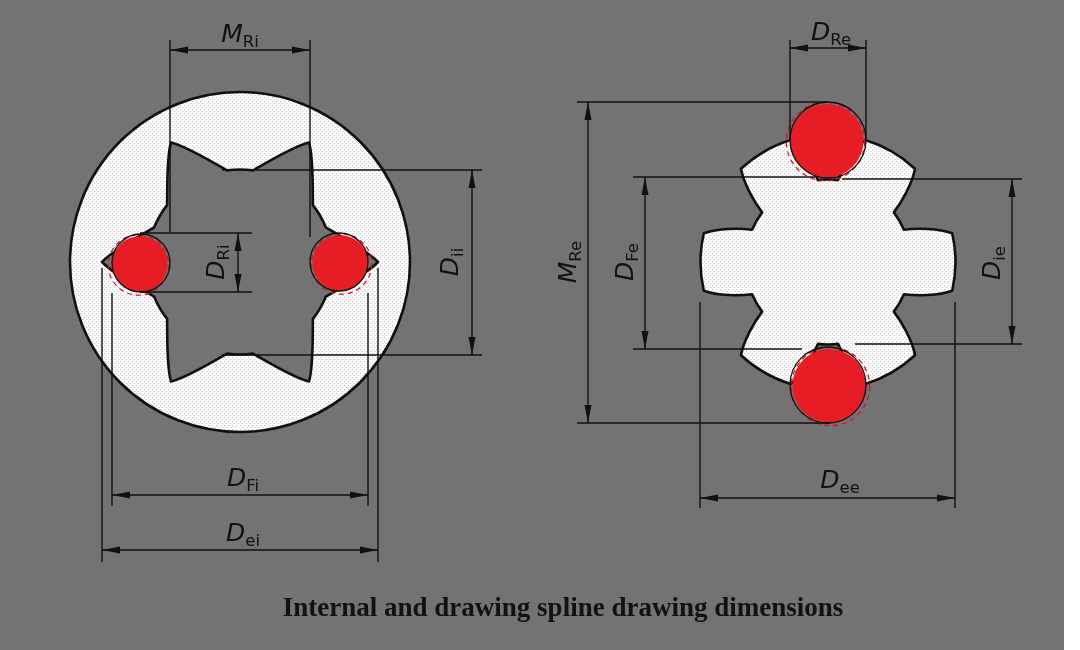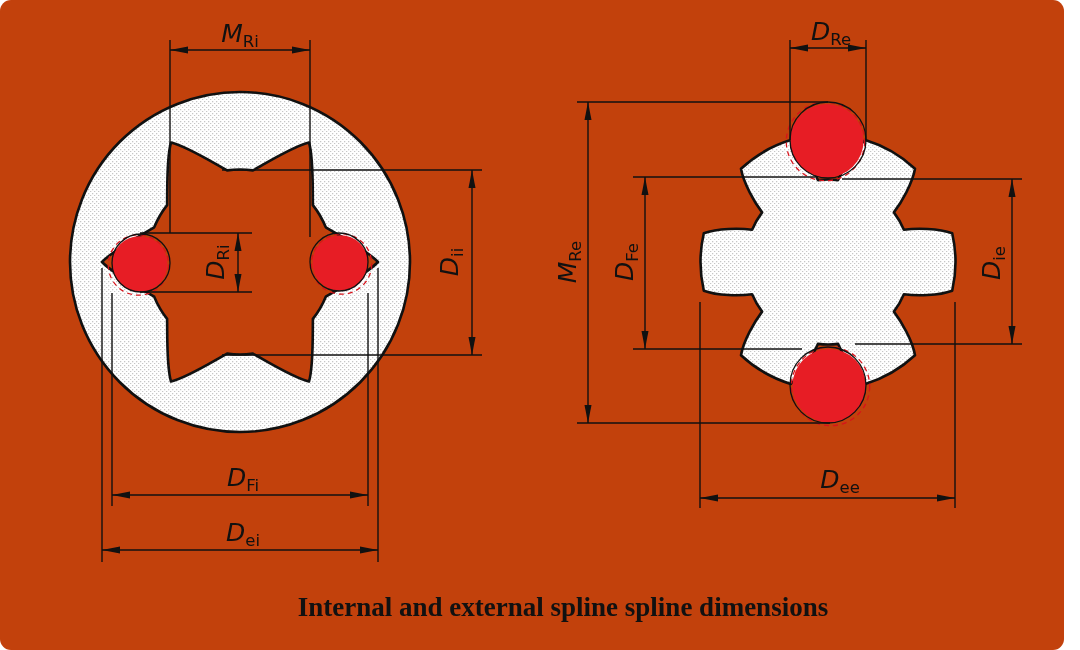--- a/index.html
+++ b/index.html
@@ -1,17 +1,17 @@
 <!DOCTYPE html>
 <html><head>
 <meta charset="utf-8">
 <style>
   html,body{margin:0;padding:0;background:#fff;}
-  #page{position:relative;width:1064px;height:650px;background:#c2410c;overflow:hidden;
-        font-family:"DejaVu Sans",sans-serif;border-radius:11px;}
+  #page{position:relative;width:1064px;height:650px;background:#737373;overflow:hidden;
+        font-family:"DejaVu Sans",sans-serif;}
   svg{position:absolute;left:0;top:0;}
   .dim-label{fill:#111;}
   .dim-main{font-family:"DejaVu Sans",sans-serif;font-style:italic;font-size:25px;}
   .dim-sub{font-family:"DejaVu Sans",sans-serif;font-style:normal;font-size:16.5px;}
   #caption{position:absolute;left:563px;top:592px;transform:translateX(-50%);
            white-space:nowrap;font-family:"Liberation Serif","DejaVu Serif",serif;
            font-weight:bold;font-size:27px;color:#111;}
 </style>
 </head>
 <body>
@@ -115,14 +115,14 @@
       <text class="dim-label" transform="translate(576,262) rotate(-90)" text-anchor="middle"><tspan class="dim-main">M</tspan><tspan class="dim-sub" dy="5">Re</tspan></text>
 
       <text class="dim-label" transform="translate(633,262) rotate(-90)" text-anchor="middle"><tspan class="dim-main">D</tspan><tspan class="dim-sub" dy="5">Fe</tspan></text>
 
       <text class="dim-label" transform="translate(1000,263) rotate(-90)" text-anchor="middle"><tspan class="dim-main">D</tspan><tspan class="dim-sub" dy="5">ie</tspan></text>
 
       <text class="dim-label" transform="translate(840,488)" text-anchor="middle"><tspan class="dim-main">D</tspan><tspan class="dim-sub" dy="5">ee</tspan></text>
     </g>
   </svg>
 
-  <div id="caption">Internal and external spline spline dimensions</div>
+  <div id="caption">Internal and drawing spline drawing dimensions</div>
 </div>
 
 </body></html>

